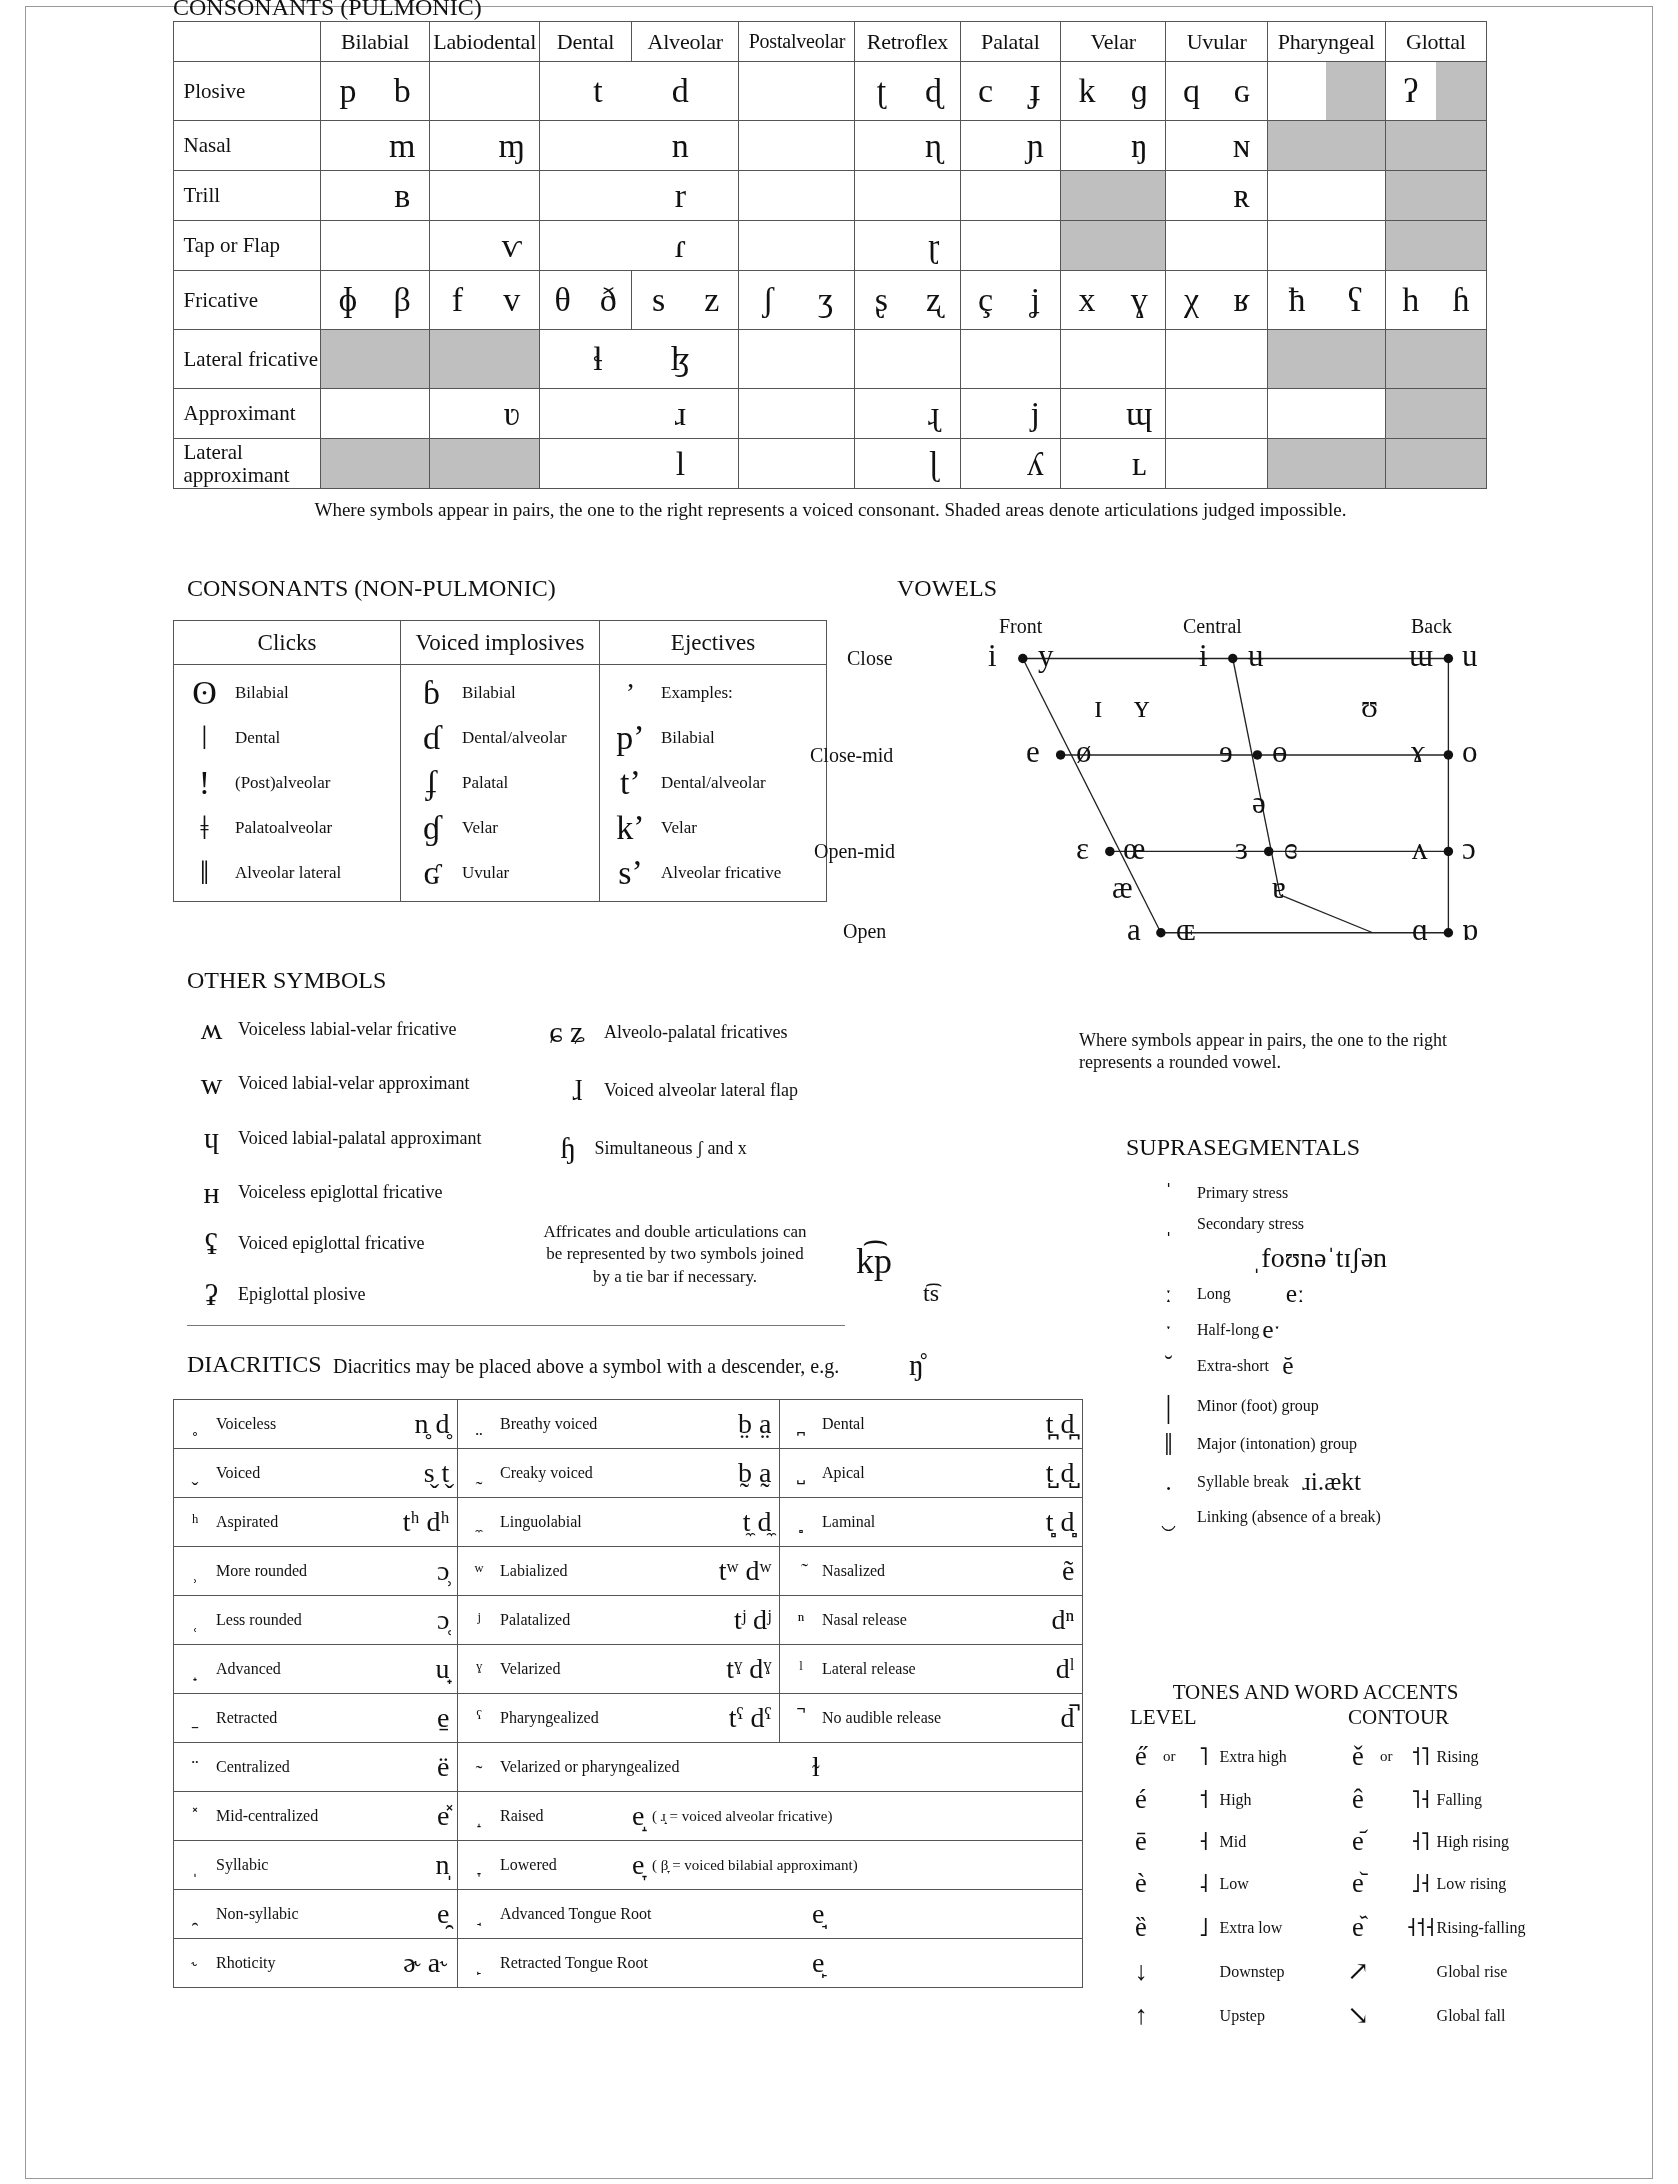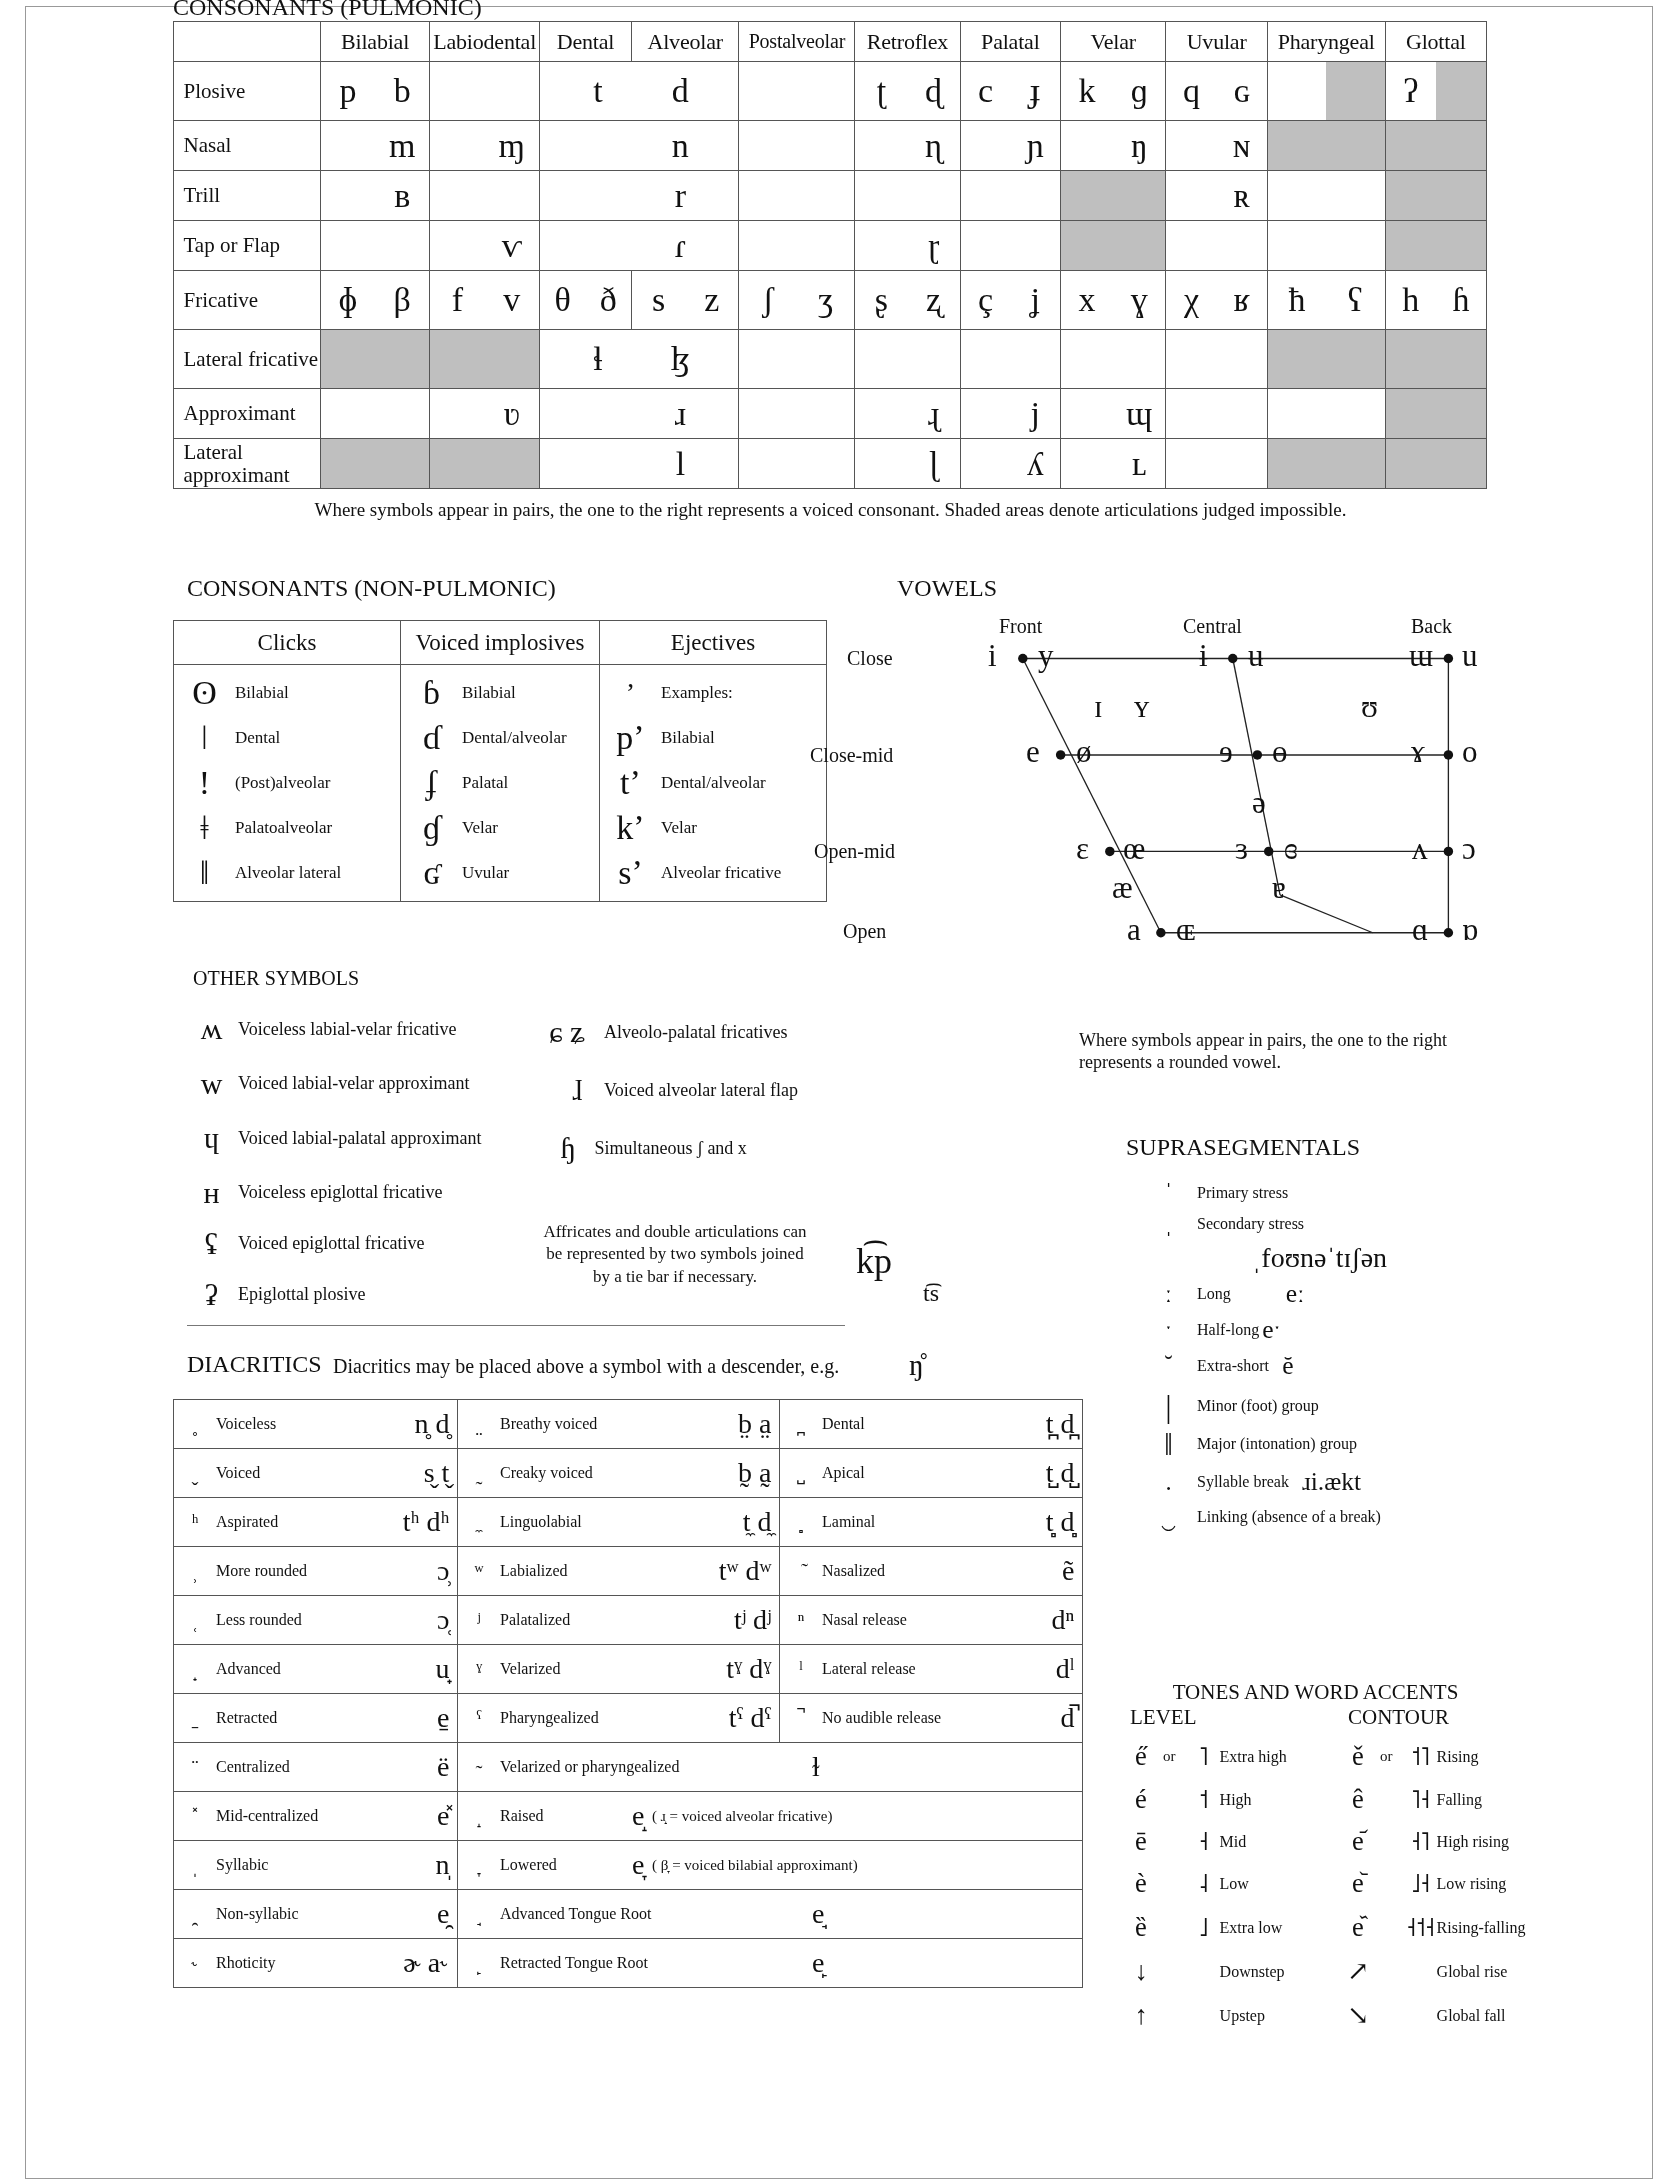--- a/index.html
+++ b/index.html
@@ -626,21 +626,21 @@
     <div class="vsym" style="left:363px; top:257px;">ɐ</div>
 
     <div class="vsym" style="left:218px; top:299px;">a</div>
     <div class="vsym" style="left:267px; top:299px;">ɶ</div>
     <div class="vsym" style="left:503px; top:299px;">ɑ</div>
     <div class="vsym" style="left:553px; top:299px;">ɒ</div>
   </div>
 
   <div style="position:absolute; left:1079px; top:1030px; width:407px; font-size:18px; line-height:1.22;">Where symbols appear in pairs, the one to the right represents a rounded vowel.</div>
 
-  <div style="position:absolute; left:187px; top:967px; font-size:20px;margin-left:6px;">OTHER SYMBOLS</div>
+  <div style="position:absolute; left:187px; top:967px; font-size:24px;">OTHER SYMBOLS</div>
 
   <div style="position:absolute; left:185px; top:1014px; width:492px;">
     <div class="os-row" style="margin-bottom:24.6px">
         <div class="g">ʍ</div>
         <div class="t">Voiceless labial-velar fricative</div>
       </div>
     <div class="os-row" style="margin-bottom:24.6px">
         <div class="g">w</div>
         <div class="t">Voiced labial-velar approximant</div>
       </div>

